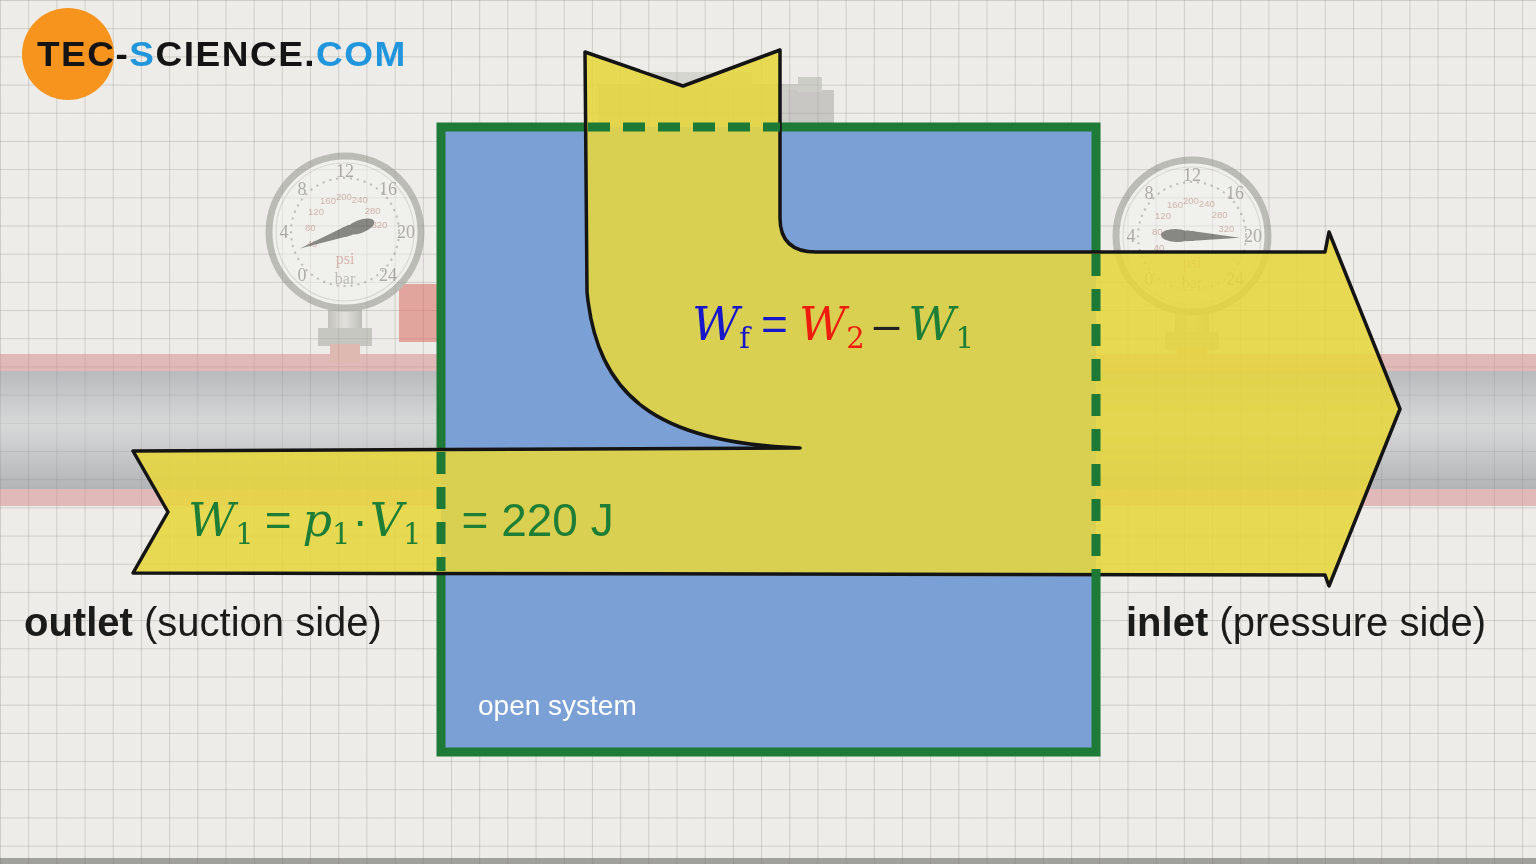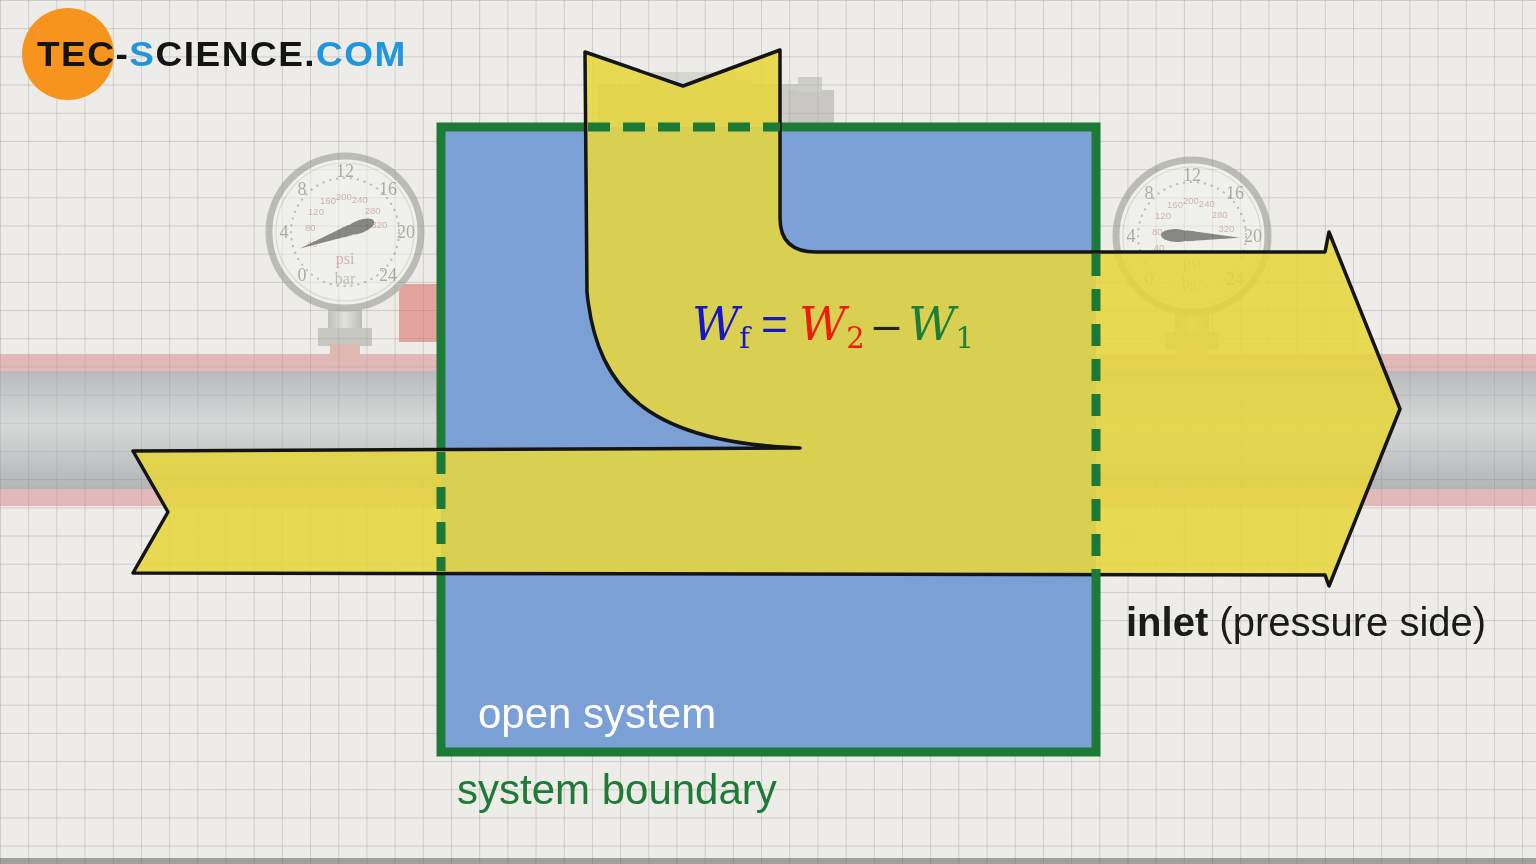--- a/index.html
+++ b/index.html
@@ -24,21 +24,21 @@
   .var{font-family:"DejaVu Serif", serif;font-style:italic;}
   .fsub{font-family:"DejaVu Serif", serif;font-style:normal;font-size:29px;vertical-align:-8px;}
   .eq{font-family:"Liberation Sans", sans-serif;margin:0 11px;}
   .op{font-family:"Liberation Sans", sans-serif;margin:0 9px;}
   .res{font-family:"Liberation Sans", sans-serif;}
   .dotop{font-family:"Liberation Sans", sans-serif;margin:0 2px;}
   .gap{display:inline-block;width:40px;}
 
   .plain-label{position:absolute;font-size:40px;color:#1b1b19;white-space:nowrap;}
   .plain-label b{font-weight:700;}
-  .sys-label{position:absolute;font-size:42px;white-space:nowrap;}
+  .sys-label{position:absolute;font-size:28px;white-space:nowrap;}
 </style>
 </head>
 <body>
 
 <div class="stage">
 
   <svg class="layer" width="1536" height="864" viewBox="0 0 1536 864">
     <defs>
       <linearGradient id="pipeGrad" x1="0" y1="0" x2="0" y2="1">
         <stop offset="0" stop-color="#888c94"></stop>
@@ -169,21 +169,26 @@
     <span style="color: rgb(20, 20, 20);">TEC-</span><span style="color: rgb(33, 150, 221);">S</span><span style="color: rgb(20, 20, 20);">CIENCE</span><span style="color: rgb(20, 20, 20);">.</span><span style="color: rgb(33, 150, 221);">COM</span>
   </div>
 
   <div class="formula" style="left: 692px; top: 292px; color: rgb(23, 23, 201);">
     <div>
       <span class="var">W</span><span class="fsub">f</span><span class="eq">=</span><span class="var c-red" style="color: rgb(238, 28, 12);">W</span><span class="fsub c-red" style="color: rgb(238, 28, 12);">2</span><span class="op c-dark" style="color: rgb(34, 34, 32);">–</span><span class="var c-green" style="color: rgb(30, 126, 54);">W</span><span class="fsub c-green" style="color: rgb(30, 126, 54);">1</span>
     </div>
   </div>
 
 
+  <div class="formula" style="left: 188px; top: 488px; color: rgb(30, 126, 54);">
+    <span class="var">W</span><span class="fsub">1</span><span class="eq">=</span><span class="var">p</span><span class="fsub">1</span><span class="dotop">·</span><span class="var">V</span><span class="fsub">1</span><span class="gap"></span><span class="res">= 220 J</span>
+  </div>
 
+  <div class="plain-label" style="left:24px;top:600px;">
+    <b>outlet</b><span> (suction side)</span>
+  </div>
   <div class="plain-label" style="left:1126px;top:600px;">
     <b>inlet</b><span> (pressure side)</span>
   </div>
 
   <div class="sys-label" style="left: 478px; top: 690px; color: rgb(255, 255, 255);">open system</div>
-  <div class="sys-label" style="left: 457px; top: 766px; color: rgb(30, 122, 55);">system boundary</div>
 
 </div>
 
 </body></html>

